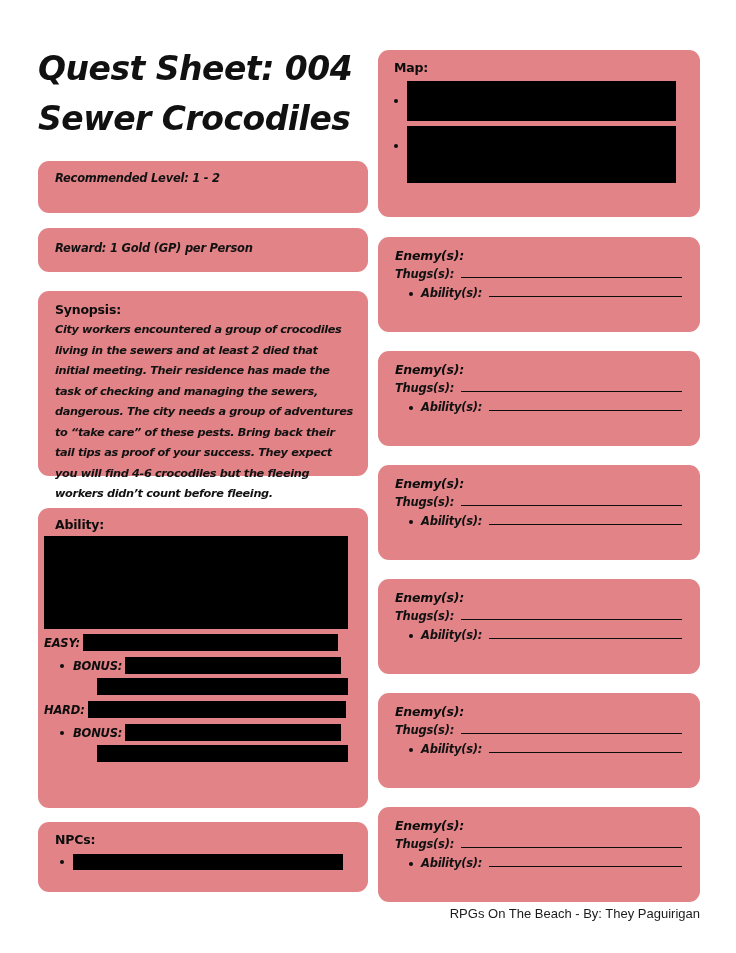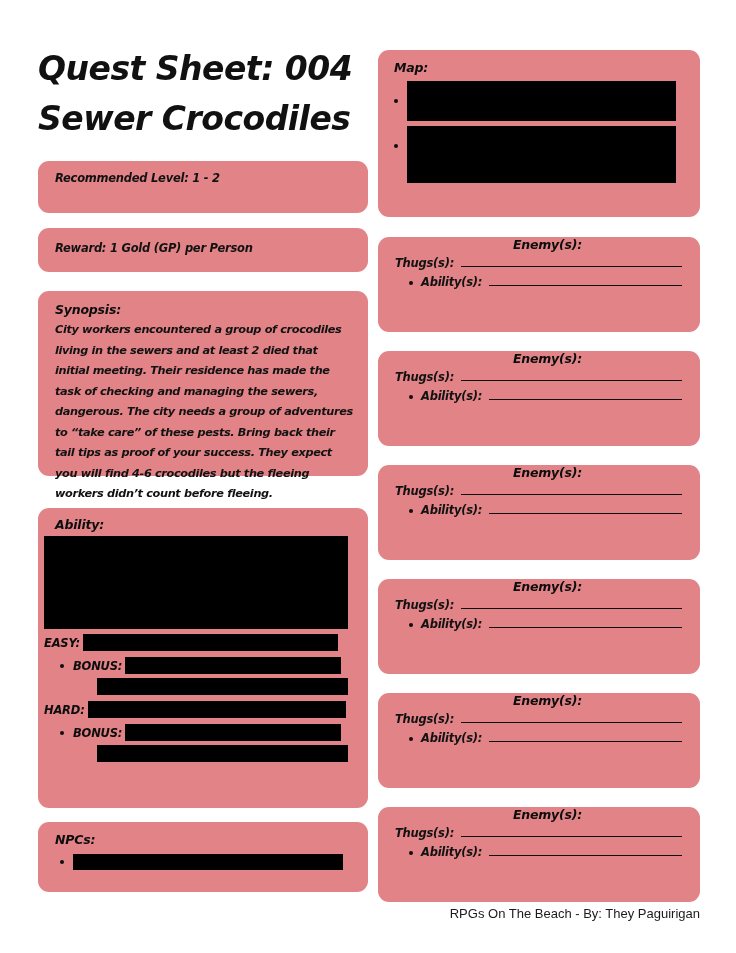--- a/index.html
+++ b/index.html
@@ -41,21 +41,20 @@
   
   .panel {
     position: absolute;
     background: #e18387;
     border-radius: 11px;
     box-sizing: border-box;
   }
   .panel-label {
     font-family: "DejaVu Sans", sans-serif;
     font-weight: 700;
-    font-style: italic;
     font-size: 12.5px;
     color: #0d0d0d;
     letter-spacing: -0.2px;
     white-space: nowrap;
   }
   .panel-text {
     font-family: "DejaVu Sans", sans-serif;
     font-style: italic;
     font-weight: 600;
     font-size: 11.5px;
@@ -191,22 +190,21 @@
   #map-row-1 { top: 31px; }
   #map-row-1 .redact { width: 269px; height: 40px; }
   #map-row-2 { top: 76px; }
   #map-row-2 .redact { width: 269px; height: 57px; }
 
   
   .enemy-panel {
     left: 378px;
     width: 322px;
     height: 95px;
-    padding: 0 0 0 17px;
-    text-align: center;
+    padding: 11px 0 0 17px;
   }
   .enemy-title {
     font-family: "DejaVu Sans", sans-serif;
     font-weight: 700;
     font-style: italic;
     font-size: 12.5px;
     color: #0d0d0d;
     letter-spacing: -0.2px;
     margin-bottom: 4px;
   }

